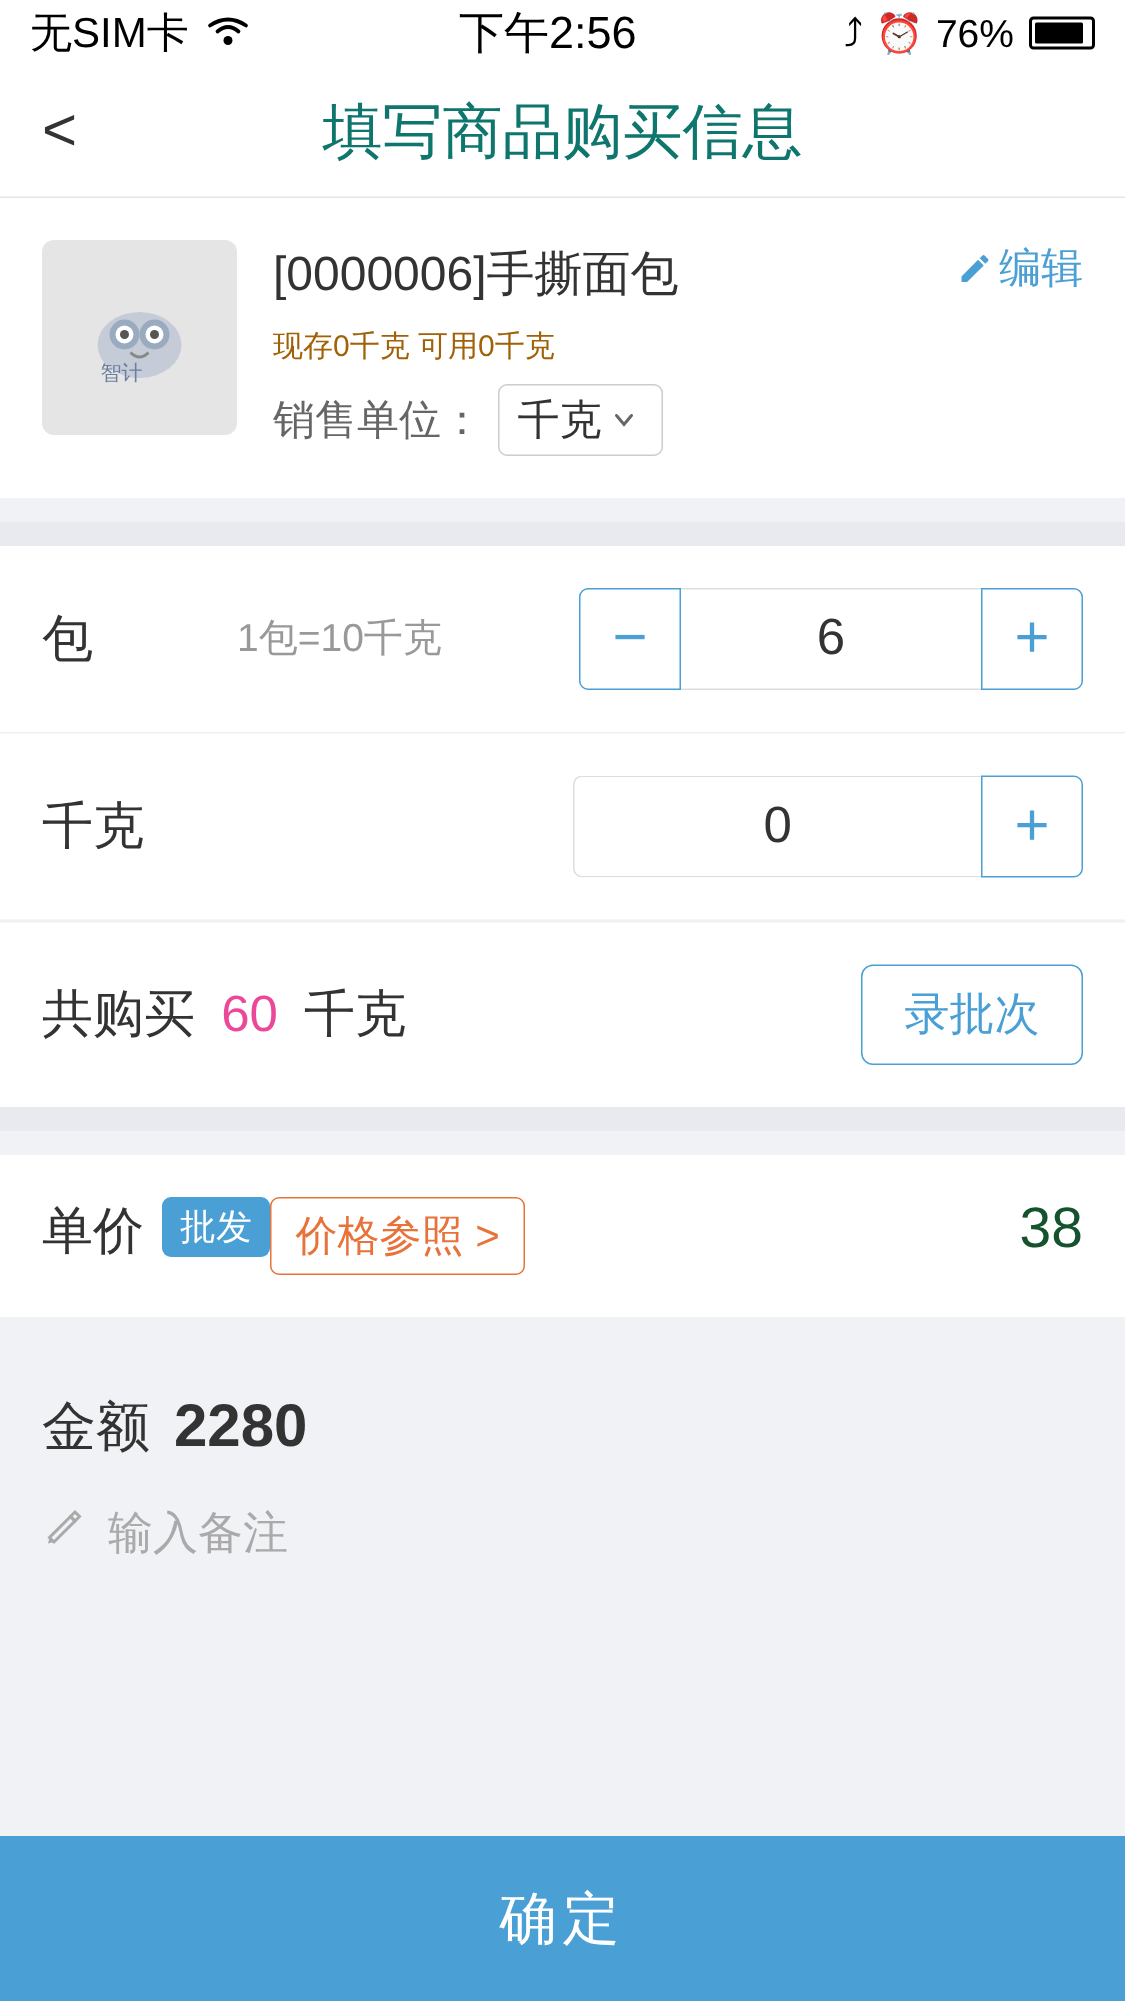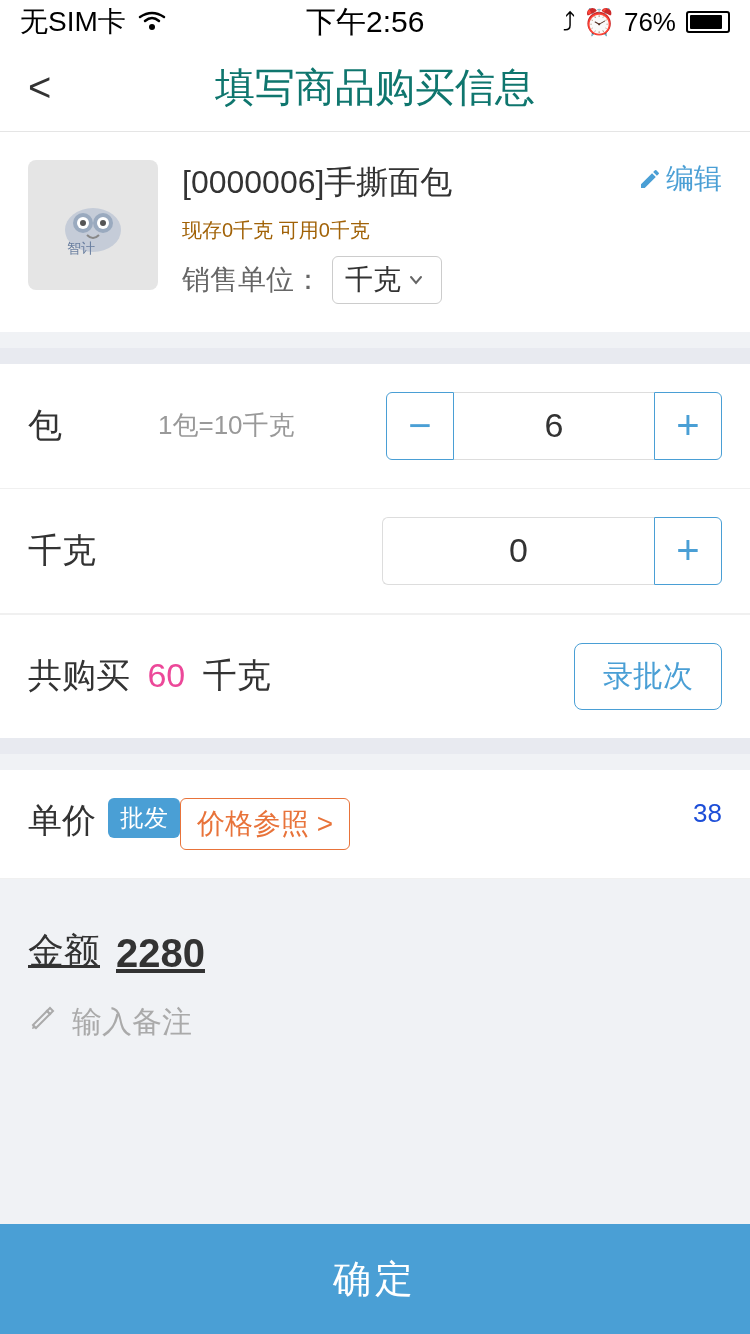--- a/index.html
+++ b/index.html
@@ -258,36 +258,35 @@
       border-radius: 6px;
       padding: 6px 16px;
       font-size: 28px;
       display: flex;
       align-items: center;
       gap: 4px;
       cursor: pointer;
     }
     .price-value {
       margin-left: auto;
-      font-size: 26px;
-      color: #1d4ed8;
+      font-size: 38px;
+      color: #14532d;
       font-weight: 500;
     }
 
     
     .amount-section {
       background: #f0f2f5;
       padding: 28px 28px 0;
     }
     .amount-row {
       background: #f0f2f5;
       padding: 20px 0 10px;
       display: flex;
-      align-items: flex-end;
-      text-decoration: underline;
+      align-items: center;
     }
     .amount-label {
       font-size: 36px;
       color: #333;
     }
     .amount-value {
       font-size: 40px;
       font-weight: 600;
       color: #333;
       margin-left: 16px;

